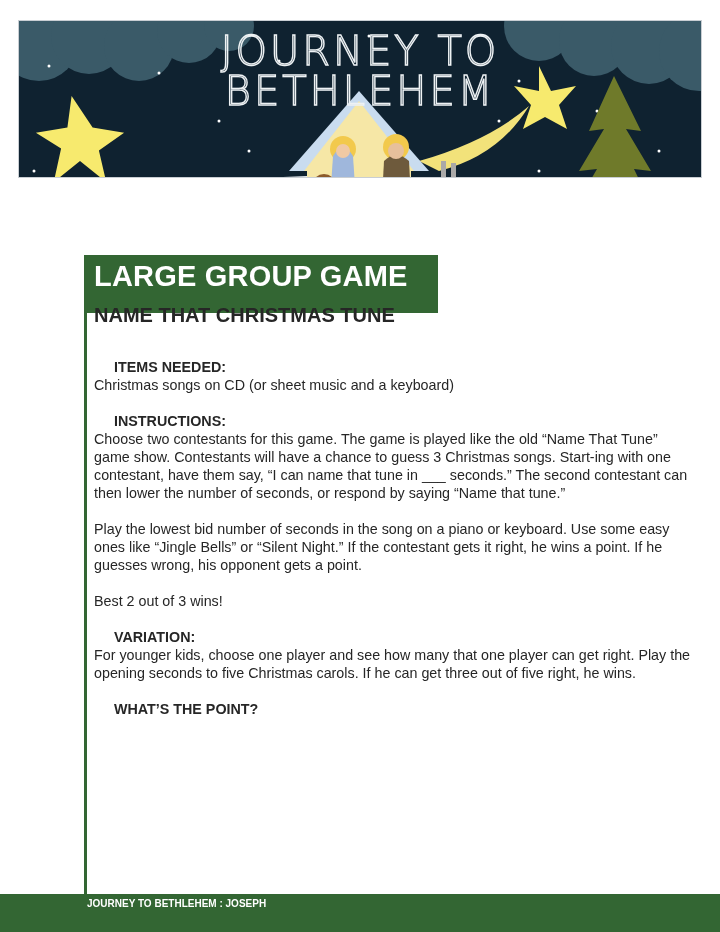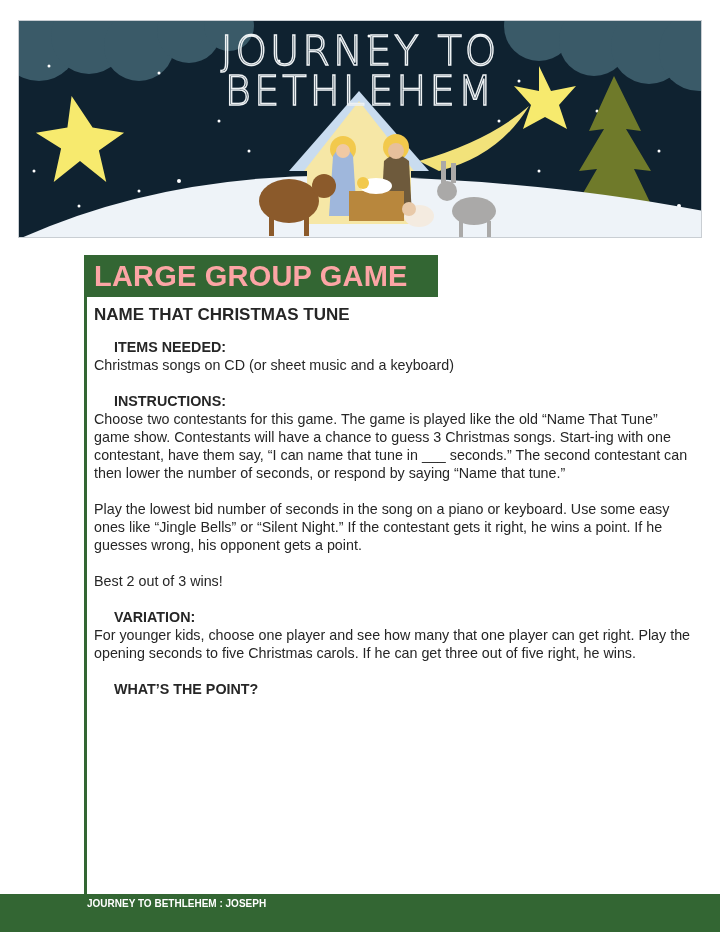--- a/index.html
+++ b/index.html
@@ -1,50 +1,50 @@
 <!DOCTYPE html>
 <html><head>
   <meta charset="utf-8">
   <style>
     * { box-sizing: border-box; margin: 0; padding: 0; }
     html, body { width: 720px; height: 932px; background: #ffffff; overflow: hidden; }
     body { position: relative; font-family: "Liberation Sans", "DejaVu Sans", sans-serif; color: #262626; }
 
     
     .banner {
-      position: absolute; left: 18px; top: 20px; width: 684px; height: 218px;
+      position: absolute; left: 18px; top: 20px; width: 684px; height: 158px;
       background: #0f2230; overflow: hidden; border: 1px solid #c9ced3;
     }
     .banner svg { position: absolute; left: 0; top: 0; width: 684px; height: 218px; }
     .banner-title {
       position: absolute; left: 0; width: 100%; text-align: center;
       font-family: "DejaVu Sans", sans-serif; font-weight: 200;
       color: transparent; -webkit-text-stroke: 1.4px #eef2f4;
       letter-spacing: 3px; line-height: 1;
     }
     .banner-title.l1 { top: 10px; font-size: 40px; }
     .banner-title.l2 { top: 50px; font-size: 40px; }
 
     
     .section-header {
-      position: absolute; left: 84px; top: 255px; width: 354px; height: 42px;
-      background: #336633; color: #fca5a5;
+      position: absolute; left: 84px; top: 255px; width: 354px; height: 58px;
+      background: #336633; color: #ffffff;
       font-family: "Liberation Sans", sans-serif; font-weight: bold; font-size: 29px;
       line-height: 42px; padding-left: 10px; letter-spacing: 0.2px;
     }
     .left-rule {
       position: absolute; left: 84px; top: 255px; width: 3px; height: 640px; background: #336633;
     }
 
     
     .content {
       position: absolute; left: 94px; top: 306px; width: 600px;
       font-family: "Liberation Sans", sans-serif; font-size: 14.3px; line-height: 18px; color: #262626;
     }
-    .game-title { font-weight: bold; font-size: 17px; margin-bottom: 14px; }
+    .game-title { font-weight: bold; font-size: 20px; margin-bottom: 34px; }
     .label { font-weight: bold; margin-left: 20px; }
     .para { margin-bottom: 18px; }
 
     
     .footer {
       position: absolute; left: 0; top: 894px; width: 720px; height: 38px; background: #336633;
     }
     .footer-text {
       position: absolute; left: 87px; top: 4px; color: #ffffff;
       font-family: "Liberation Sans", sans-serif; font-weight: bold; font-size: 10px;

